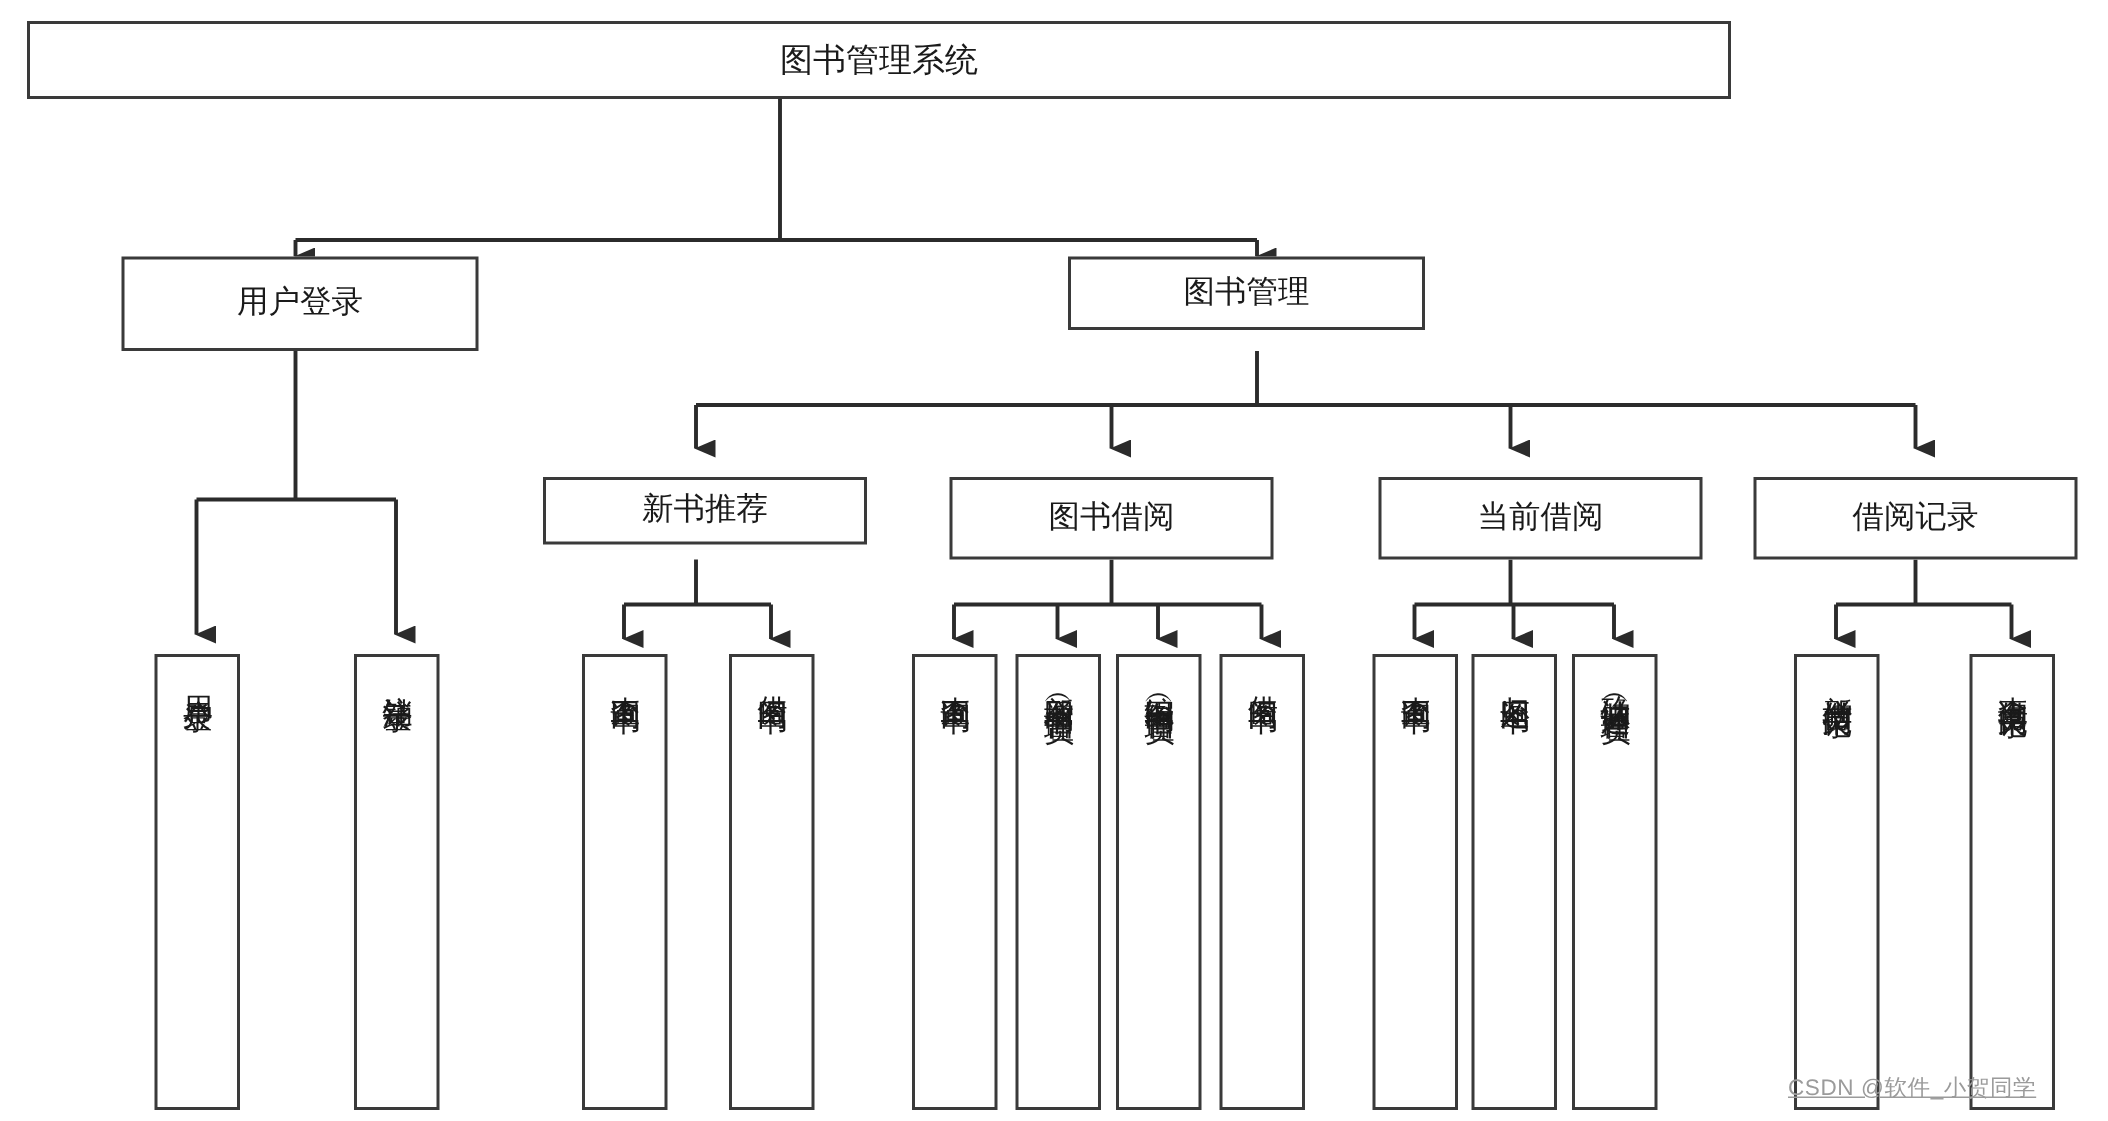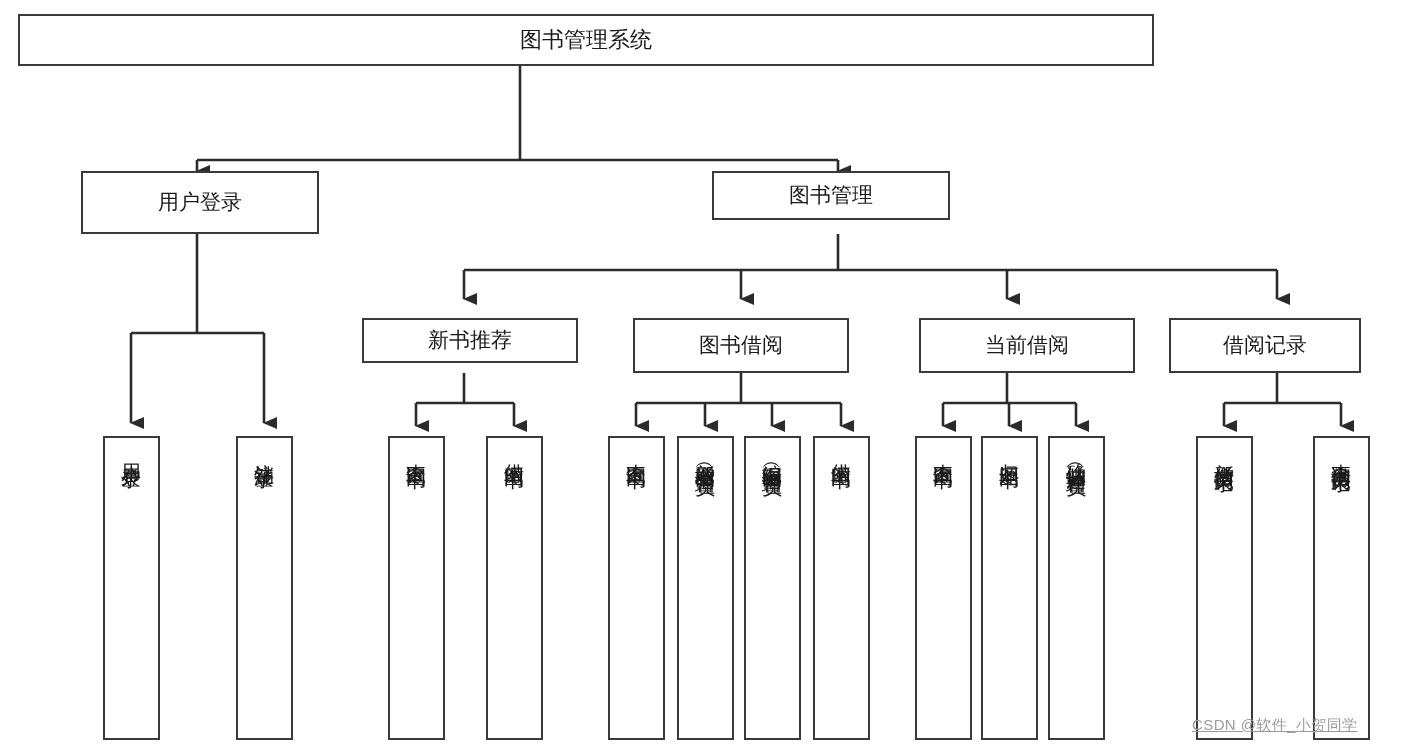--- a/index.html
+++ b/index.html
@@ -120,21 +120,21 @@
 
   <div class="node horiz" style="left:362px;top:318px;width:216px;height:45px;">
     <span class="lbl">新书推荐</span>
   </div>
   <div class="node horiz" style="left:633px;top:318px;width:216px;height:55px;">
     <span class="lbl">图书借阅</span>
   </div>
   <div class="node horiz" style="left:899px;top:318px;width:216px;height:55px;margin-left:20px;">
     <span class="lbl">当前借阅</span>
   </div>
-  <div class="node horiz" style="left:1169px;top:318px;width:192px;height:55px;">
+  <div class="node horiz" style="left:1169px;top:318px;width:216px;height:55px;">
     <span class="lbl">借阅记录</span>
   </div>
 
   <div class="node vert" style="left:103px;top:436px;width:57px;height:304px;">
     <span class="lbl">用户登录</span>
   </div>
   <div class="node vert" style="left:236px;top:436px;width:57px;height:304px;">
     <span class="lbl">注销登录</span>
   </div>
 

